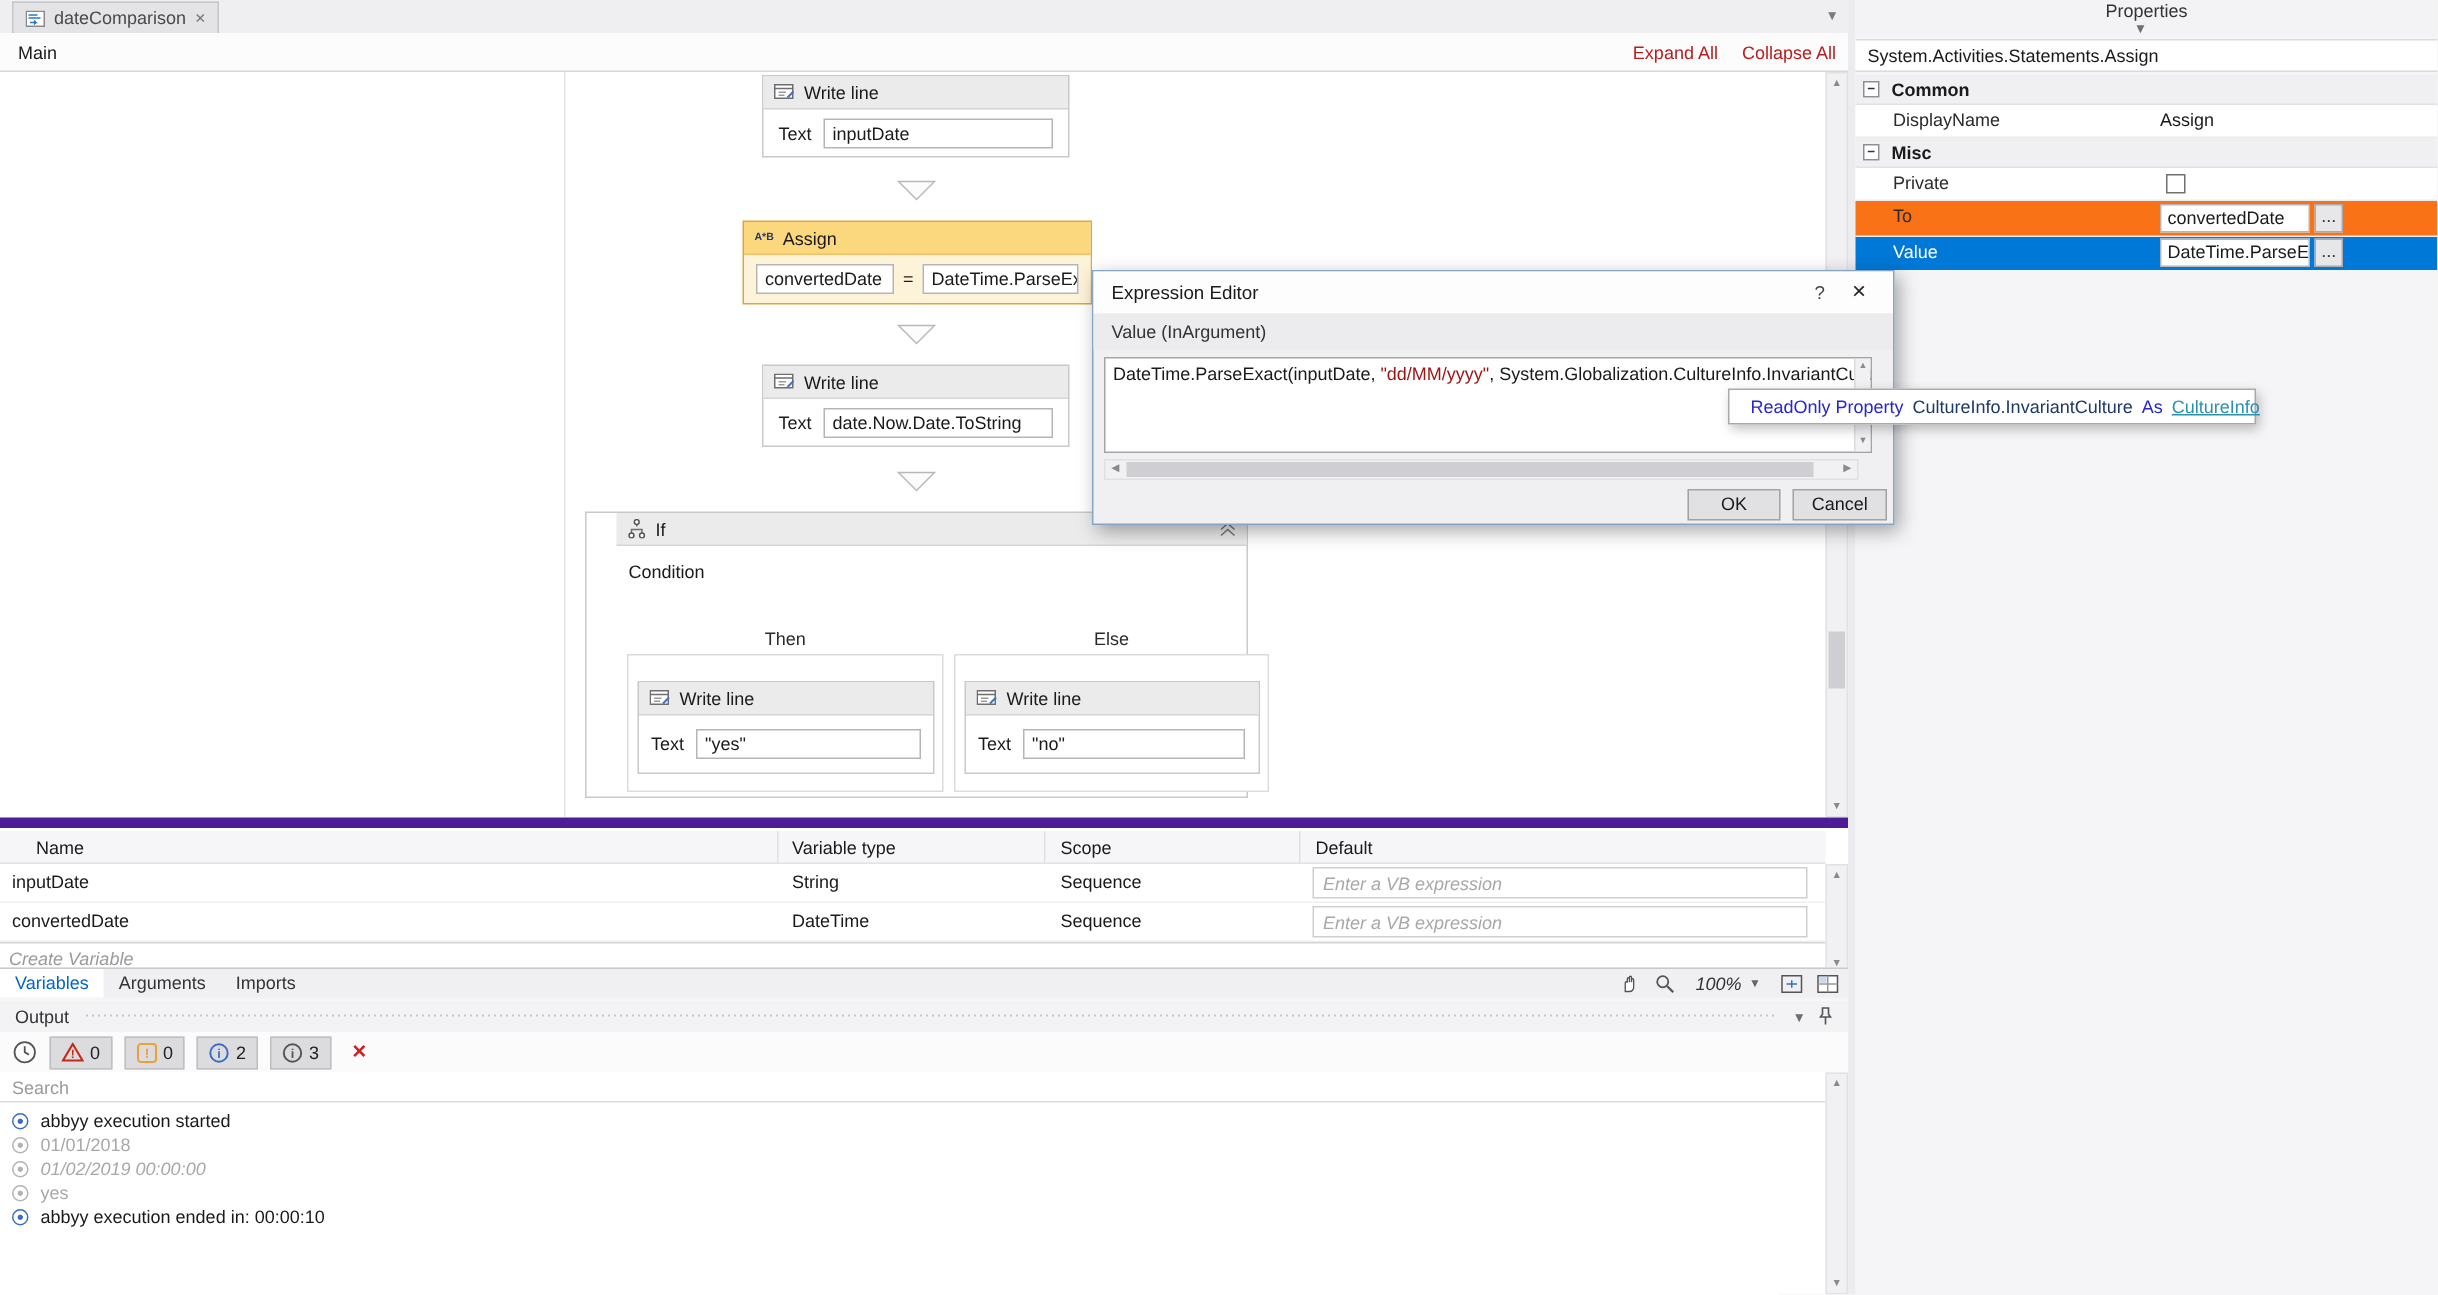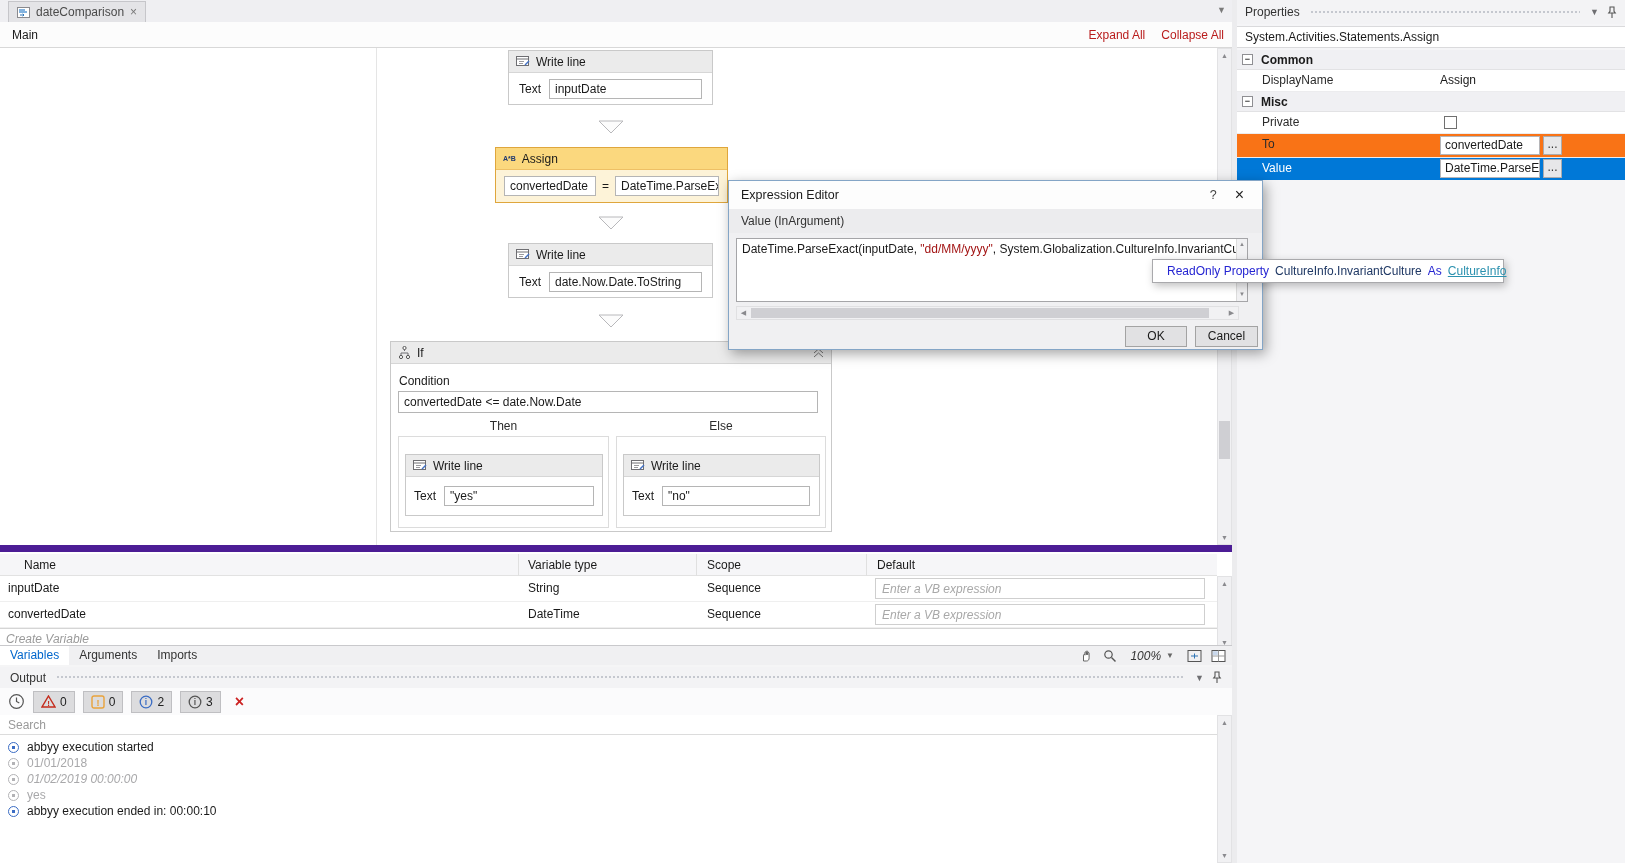--- a/index.html
+++ b/index.html
@@ -190,37 +190,36 @@
       </div>
       <div class="act-body">
         <span>Text</span>
         <div class="tbox" style="width:155px;">date.Now.Date.ToString</div>
       </div>
     </div>
     <svg class="tri" style="left:598px; top:266px;" viewBox="0 0 26 14">
         <polygon points="1,1 25,1 13,13" fill="#fcfcfc" stroke="#b8b8bb"></polygon>
       </svg>
 
-    <div class="activity" style="left:390px; top:293px; width:442px; height:191px;">
+    <div class="activity" style="left:390px; top:293px; width:442px; height:191px;padding-left:20px;">
       <div class="act-hdr">
         <svg width="13" height="13" viewBox="0 0 13 13">
             <path d="M6.5 3v2M3 10V7h7v3" stroke="#6e6e72" fill="none"></path>
             <circle cx="6.5" cy="2" r="1.6" fill="#fff" stroke="#555"></circle>
             <circle cx="3" cy="11" r="1.6" fill="#fff" stroke="#555"></circle>
             <circle cx="10" cy="11" r="1.6" fill="#fff" stroke="#555"></circle>
           </svg>
         <span>If</span>
         <svg style="margin-left:auto;" width="11" height="10" viewBox="0 0 11 10">
             <polyline points="1,5 5.5,1 10,5" fill="none" stroke="#777"></polyline>
             <polyline points="1,9 5.5,5 10,9" fill="none" stroke="#777"></polyline>
           </svg>
       </div>
       <div style="position:relative; height:168px;">
         <span class="abs" style="left:8px; top:10px;">Condition</span>
-        <div class="tbox abs" style="left:7px; top:27px; width:420px; height:22px; line-height:20px;">convertedDate &lt;= date.Now.Date</div>
         <span class="branch-label" style="left:7px; top:55px; width:211px;">Then</span>
         <span class="branch-label" style="left:225px; top:55px; width:210px;">Else</span>
 
         <div class="dropzone" style="left:7px; top:72px; width:211px; height:92px;">
           <div class="activity" style="left:6px; top:17px; width:198px; height:62px;">
             <div class="act-hdr">
               <svg width="14" height="11" viewBox="0 0 14 11">
                   <rect x="0.5" y="0.5" width="12" height="9" fill="#fff" stroke="#6e6e72"></rect>
                   <path d="M0.5 3h12" stroke="#6e6e72"></path>
                   <path d="M3 5.5h5M3 7.5h4" stroke="#9a9a9e"></path>
@@ -390,21 +389,21 @@
     </div>
     <div class="sb" style="left:1217px; top:48px; width:15px; height:148px;">
       <span class="sb-btn" style="top:0;">▲</span>
       <span class="sb-btn" style="top:133px;">▼</span>
     </div>
   </div>
 
   <div id="splitter" class="abs"></div>
 
   <div id="props" class="abs">
-    <div class="panel-hdr" style="height:24px; padding:0 8px;">
+    <div class="panel-hdr" style="height:24px; padding:0 8px;flex-direction:column;">
       <span>Properties</span>
       <span class="dots"></span>
       <span class="hdr-caret">▼</span>
       <svg width="10" height="13" viewBox="0 0 10 13">
           <path d="M3 1h4v4.2l1.3 1.8H1.7L3 5.2zM5 7.5V12" stroke="#555" fill="none" stroke-width="1.1"></path>
         </svg>
     </div>
     <div class="row" style="top:26px; height:22px; background:#fff; border-top:1px solid #dadadc; border-bottom:1px solid #dadadc;">
       <span style="position:absolute; left:8px; top:3px;">System.Activities.Statements.Assign</span>
     </div>

